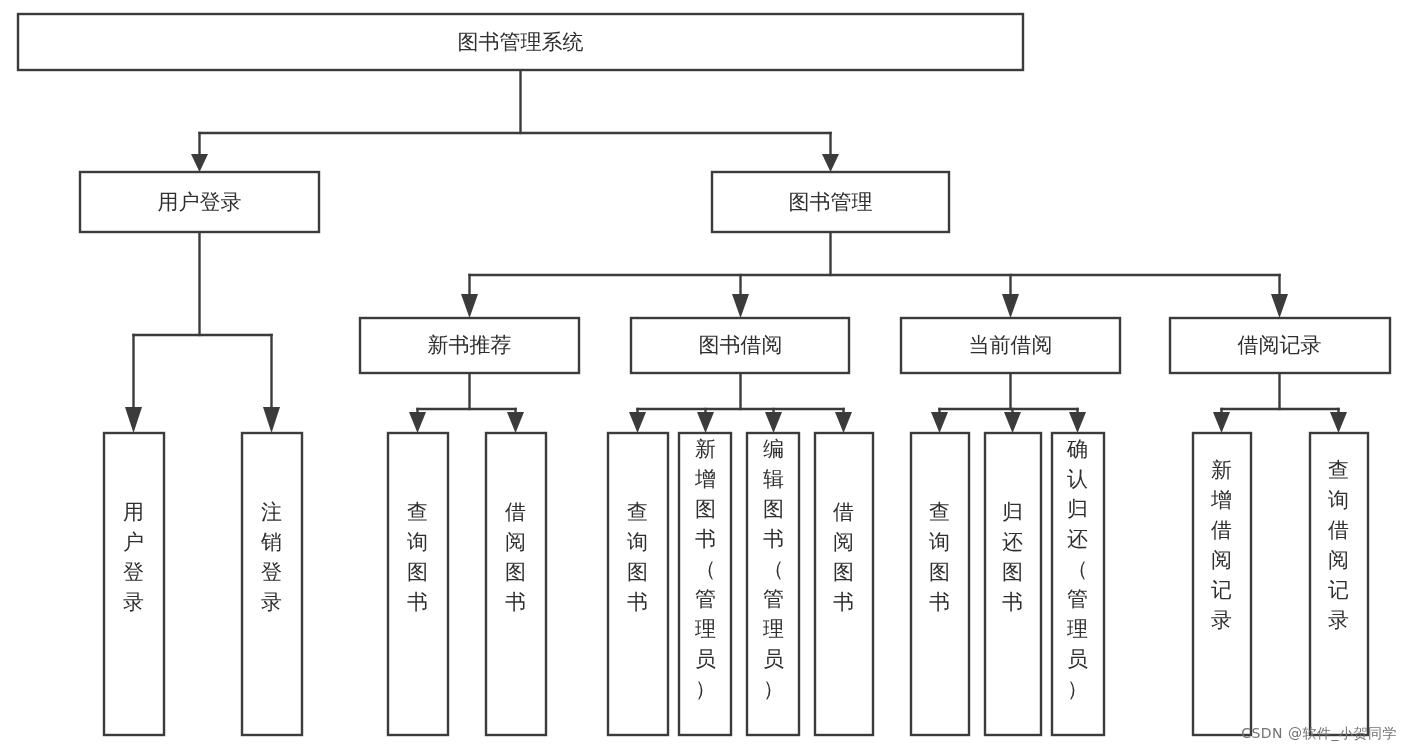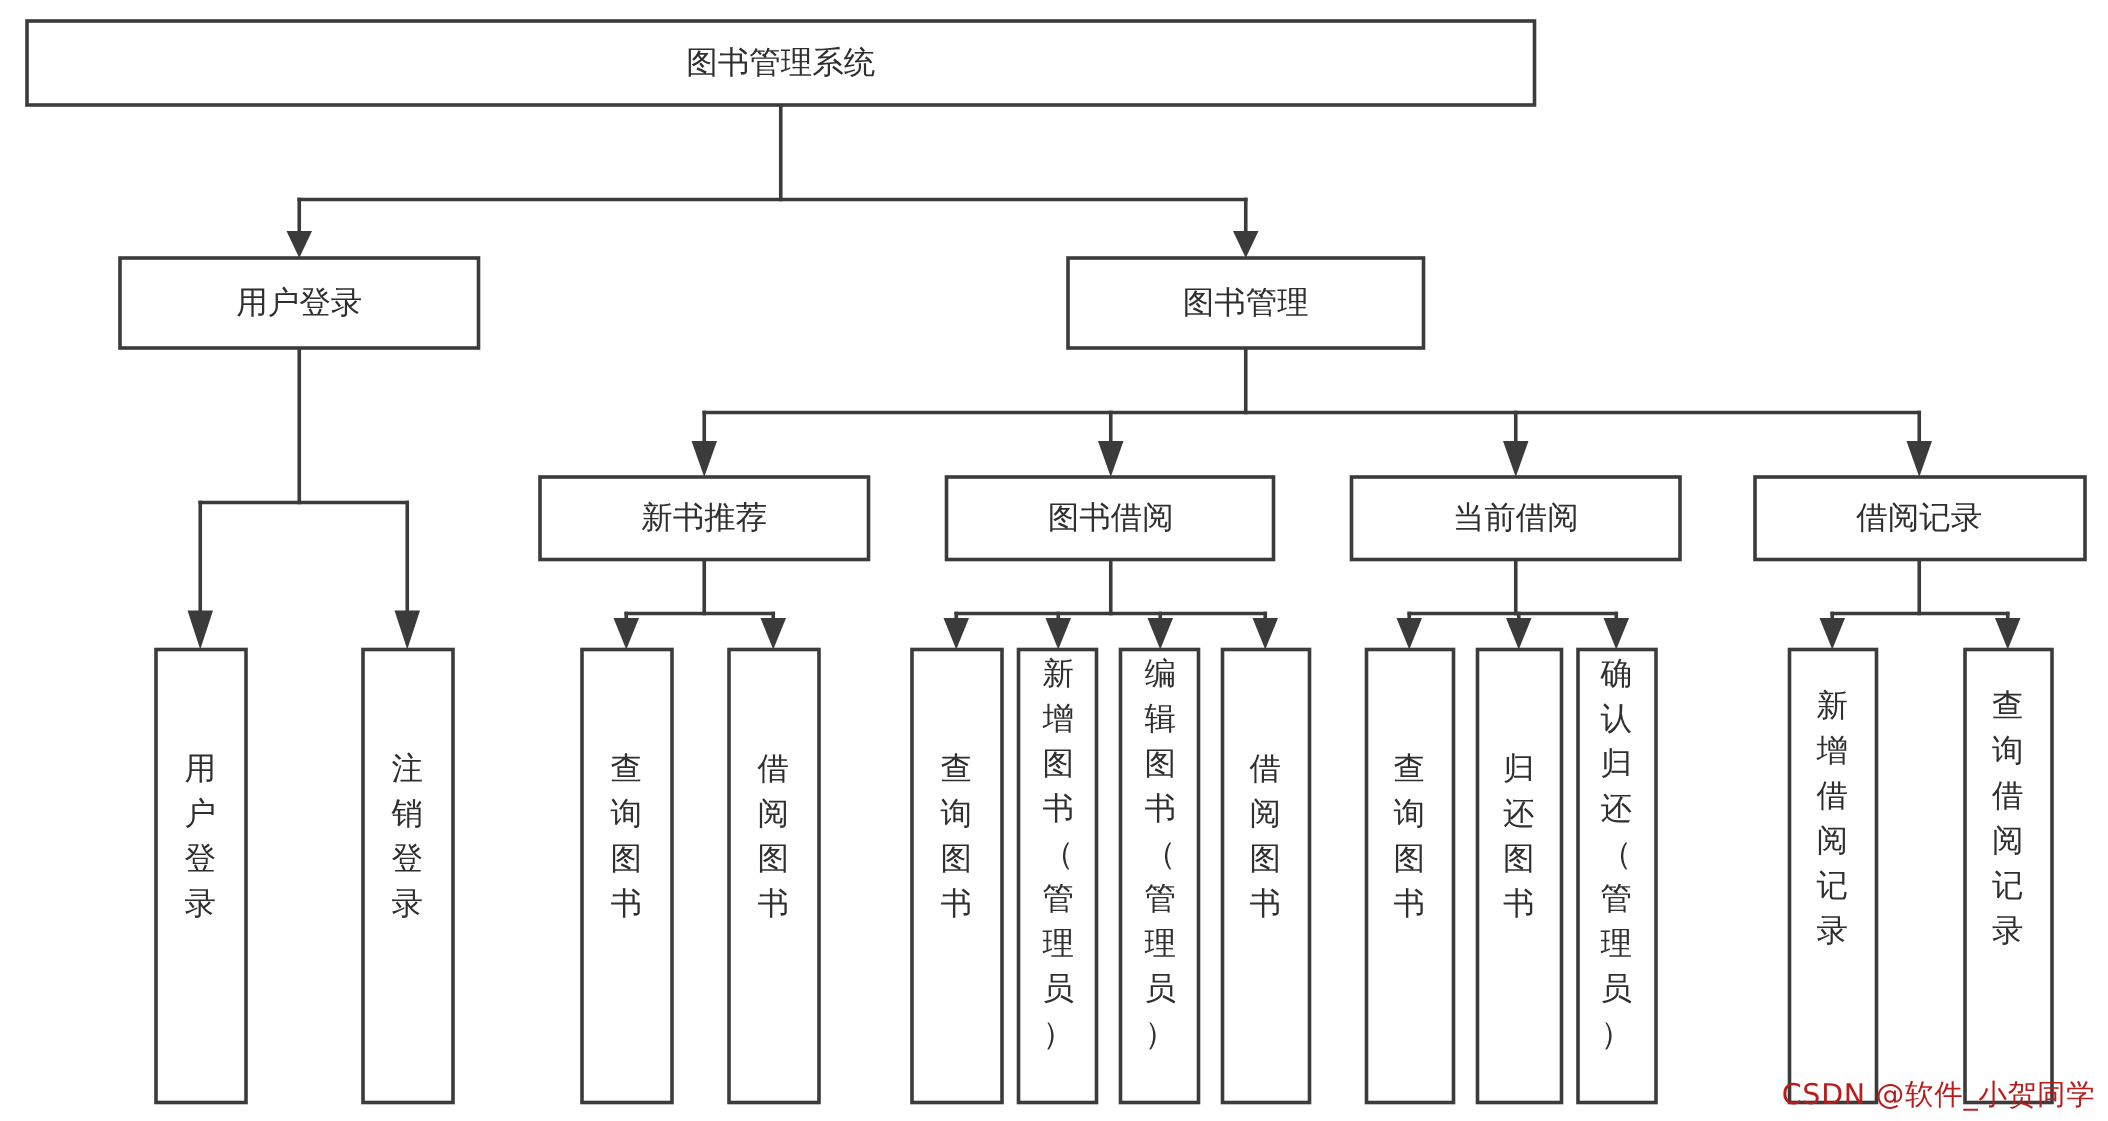--- a/index.html
+++ b/index.html
@@ -54,22 +54,22 @@
     font-family: "DejaVu Sans", "Liberation Sans", sans-serif;
     font-size: 21px;
     fill: #2f2f2f;
     text-anchor: middle;
   }
   .watermark {
     position: absolute;
     right: 8px;
     bottom: 4px;
     font-family: "DejaVu Sans", "Liberation Sans", sans-serif;
-    font-size: 19px;
-    color: #b91c1c;
+    font-size: 14px;
+    color: #737373;
     letter-spacing: 0.5px;
     white-space: nowrap;
     user-select: none;
   }
 </style>
 </head>
 <body>
 
 <div id="diagram-root">
 

